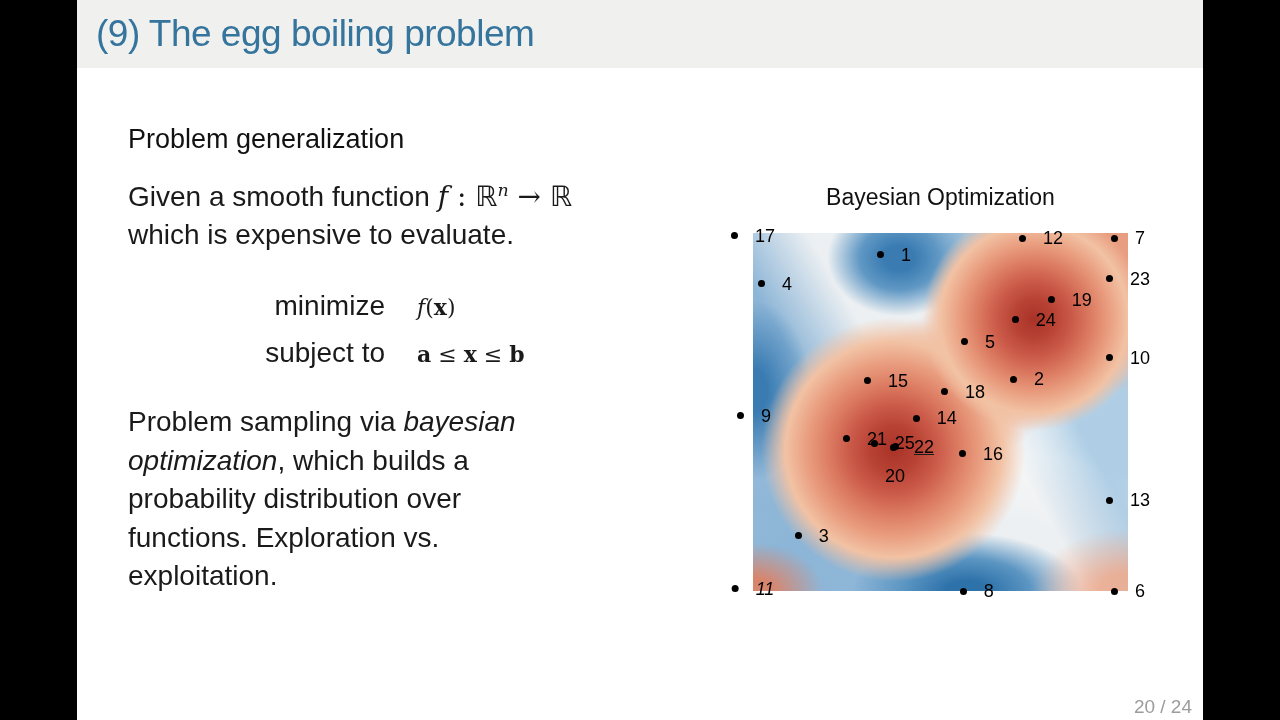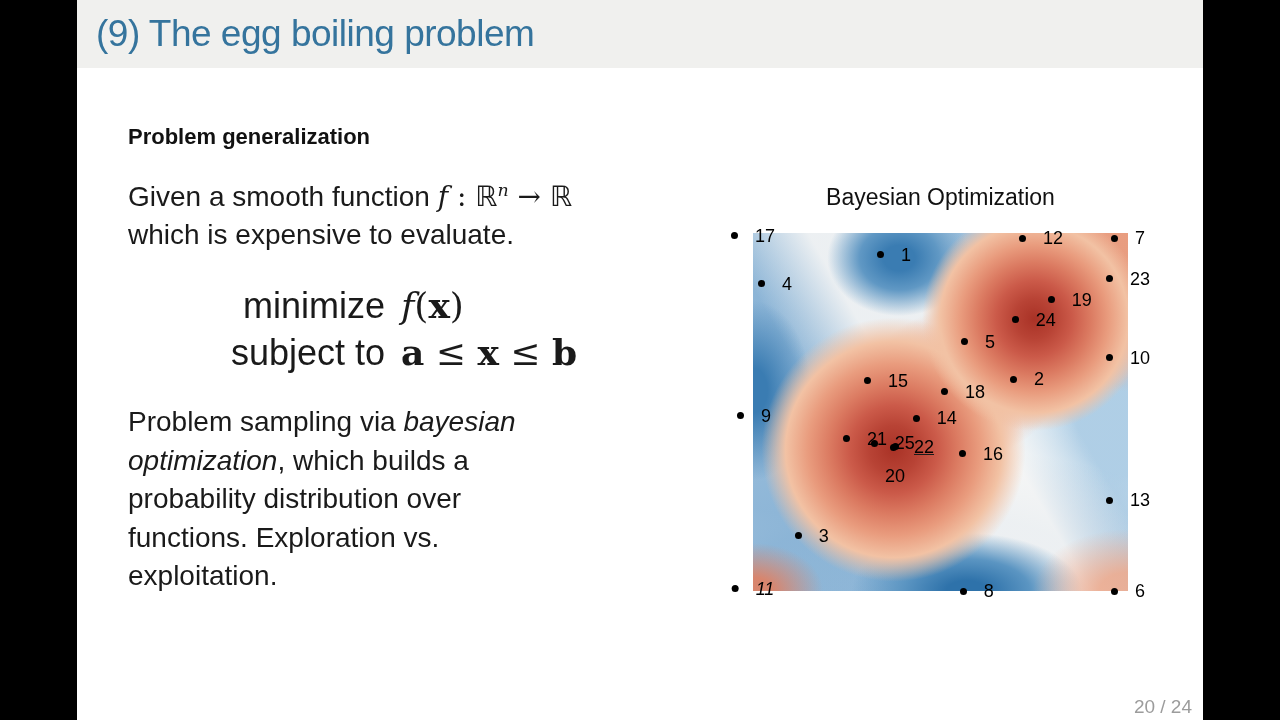--- a/index.html
+++ b/index.html
@@ -5,35 +5,35 @@
   html,body{margin:0;padding:0;background:#000;}
   #stage{position:relative;width:1280px;height:720px;background:#f9a8d4;overflow:hidden;
          font-family:"Liberation Sans",sans-serif;color:#1a1a1a;}
   .black-bar{position:absolute;top:0;height:720px;background:#000;}
   #bar-left{left:0;width:77px;}
   #bar-right{left:1203px;width:77px;}
   .slide{position:absolute;left:77px;top:0;width:1126px;height:720px;background:#ffffff;}
   .titlebar{position:absolute;left:0;top:0;width:1126px;height:68px;background:#f0f0ee;
             display:flex;align-items:center;}
   .titlebar .t{margin-left:19px;font-size:37px;font-weight:400;color:#35749d;letter-spacing:-0.5px;}
-  .heading{position:absolute;left:51px;top:124px;font-size:22px;font-weight:bold;color:#111;}
+  .heading{position:absolute;left:51px;top:124px;font-size:27px;font-weight:normal;color:#111;}
   .para{position:absolute;left:51px;font-size:28px;line-height:38px;color:#1a1a1a;}
   #intro{top:178px;width:500px;}
   #bodytext{top:403px;width:430px;line-height:38.5px;}
   .seg-italic{font-style:italic;}
   .seg-math{font-family:"DejaVu Serif",serif;}
   .seg-math-it{font-family:"DejaVu Serif",serif;font-style:italic;}
   .seg-mathbf{font-family:"DejaVu Serif",serif;font-weight:bold;}
   .seg-bb{font-family:"DejaVu Sans",sans-serif;}
   .seg-sup-it{font-family:"DejaVu Serif",serif;font-style:italic;font-size:0.62em;
               vertical-align:super;line-height:0;}
   .opt-block{position:absolute;left:140px;top:282px;}
   .opt-row{display:flex;align-items:baseline;height:47px;line-height:47px;}
-  .opt-keyword{width:168px;text-align:right;font-size:36px;color:#1a1a1a;}
-  .opt-expr{margin-left:16px;font-size:36px;color:#1a1a1a;}
+  .opt-keyword{width:168px;text-align:right;font-size:28px;color:#1a1a1a;}
+  .opt-expr{margin-left:32px;font-size:22px;color:#1a1a1a;}
   
   .chart-title{position:absolute;left:676px;top:184px;width:375px;text-align:center;
                font-size:23px;color:#111;}
   .plot{position:absolute;left:676px;top:233px;width:375px;height:358px;
         background:
         
         radial-gradient(circle 112px at 75% 24%, #a93226 0px, #b84335 20px, #cb5a49 38px, #db7a61 56px, #e99c7e 74px, #f2c2a4 94px, rgba(243,203,181,0) 112px),
         
         radial-gradient(circle 132px at 37.5% 60.5%, #a93226 0px, #b84335 24px, #cb5a49 44px, #db7a61 64px, #e99c7e 86px, #f2c2a4 108px, rgba(243,203,181,0) 132px),
         

